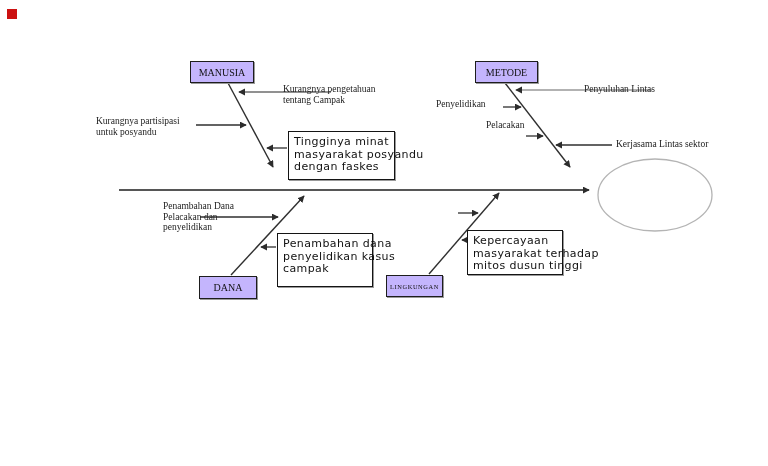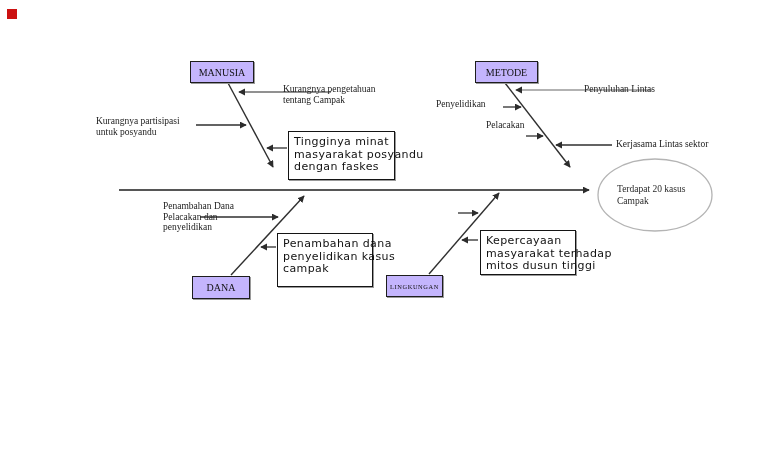--- a/index.html
+++ b/index.html
@@ -69,21 +69,21 @@
   </svg>
 
   <div class="catbox" style="left:190px;top:61px;width:62px;height:20px">
     <span>MANUSIA</span>
   </div>
 
   <div class="catbox" style="left:475px;top:61px;width:61px;height:20px">
     <span>METODE</span>
   </div>
 
-  <div class="catbox" style="left:192px;top:276px;width:56px;height:21px">
+  <div class="catbox" style="left:199px;top:276px;width:56px;height:21px">
     <span>DANA</span>
   </div>
 
   <div class="catbox" style="left:386px;top:275px;width:55px;height:20px">
     <span class="small-caps">LINGKUNGAN</span>
   </div>
 
   <div class="txt" style="left:283px;top:84px">
     <div>Kurangnya pengetahuan</div>
     <div>tentang Campak</div>
@@ -122,24 +122,20 @@
     <div>penyelidikan</div>
   </div>
 
   <div class="cbox" style="left:277px;top:233px;width:84px;height:46px">
     <div>Penambahan dana</div>
     <div>penyelidikan kasus</div>
     <div>campak</div>
   </div>
 
 
-  <div class="cbox" style="left:480px;top:230px;width:84px;height:37px">
+  <div class="cbox" style="left:467px;top:230px;width:84px;height:37px">
     <div>Kepercayaan</div>
     <div>masyarakat terhadap</div>
     <div>mitos dusun tinggi</div>
   </div>
 
-  <div class="effect-text">
-    <div>Terdapat 20 kasus</div>
-    <div>Campak</div>
-  </div>
 
 </div>
 
 </body></html>

